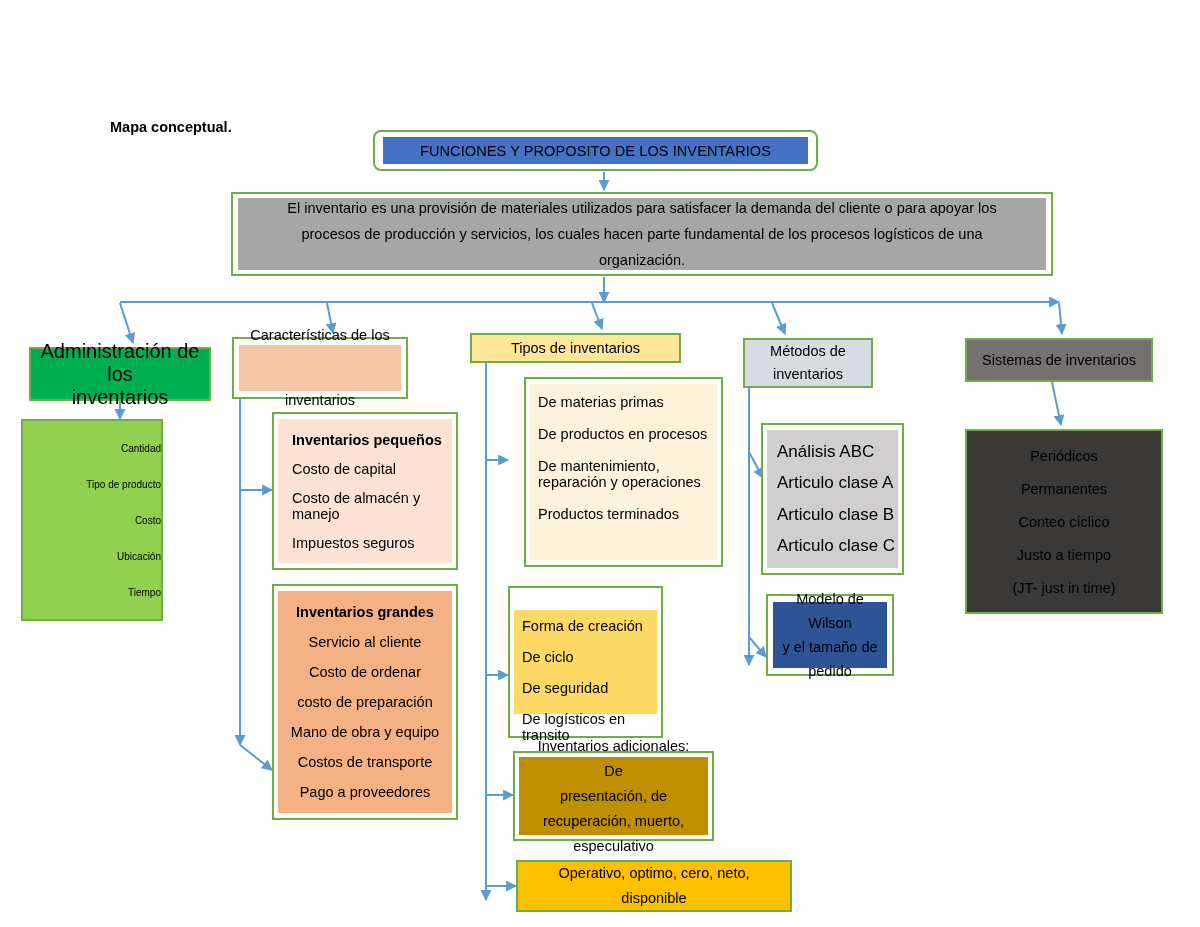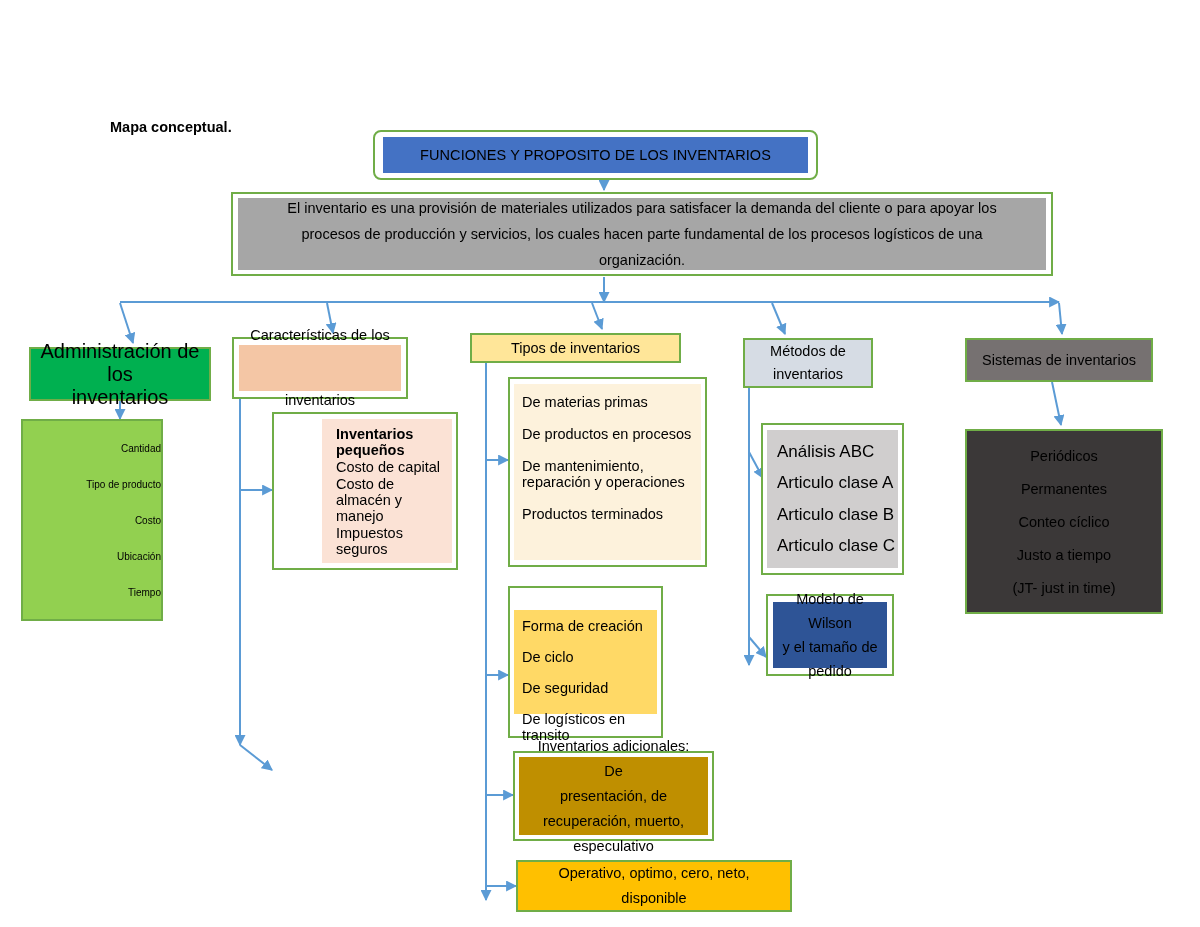--- a/index.html
+++ b/index.html
@@ -52,21 +52,21 @@
   .label-heading {
     position: absolute;
     font-weight: bold;
     font-size: 14.5px;
     color: #000000;
     white-space: nowrap;
   }
 
   
   #n-title {
-    left: 373px; top: 130px; width: 445px; height: 50px;
+    left: 373px; top: 130px; width: 445px; height: 41px;
     border-radius: 8px;
     padding: 5px 8px;
   }
   #n-title .fill {
     background: #4472C4;
     font-size: 14.5px;
     letter-spacing: 0.1px;
   }
 
   #n-desc {
@@ -115,21 +115,20 @@
     left: 272px; top: 412px; width: 186px; height: 158px;
     padding: 5px 4px;
   }
   #n-peq .fill {
     background: #FBE2D5;
     font-size: 14.5px;
     align-items: center;
     text-align: left;
     justify-content: space-around;
     padding: 6px 0 6px 14px;
-    margin-left: 44px;
   }
   #n-peq .strong { font-weight: bold; align-self: center; }
 
   #n-gra {
     left: 272px; top: 584px; width: 186px; height: 236px;
     padding: 5px 4px;
   }
   #n-gra .fill {
     background: #F4B183;
     font-size: 14.5px;
@@ -141,21 +140,21 @@
 
   #n-tipos {
     left: 470px; top: 333px; width: 211px; height: 30px;
   }
   #n-tipos .fill {
     background: #FFE699;
     font-size: 14.5px;
   }
 
   #n-tipos-1 {
-    left: 508px; top: 377px; width: 199px; height: 190px;
+    left: 524px; top: 377px; width: 199px; height: 190px;
     padding: 5px 4px;
   }
   #n-tipos-1 .fill {
     background: #FDF2DC;
     font-size: 14.5px;
     align-items: flex-start;
     text-align: left;
     justify-content: flex-start;
     padding: 10px 0 0 8px;
   }
@@ -332,20 +331,31 @@
 
   <div class="node" id="n-peq">
     <div class="fill">
       <span class="line strong">Inventarios pequeños</span>
       <span class="line">Costo de capital</span>
       <span class="line">Costo de almacén y manejo</span>
       <span class="line">Impuestos seguros</span>
     </div>
   </div>
 
+  <div class="node" id="n-gra">
+    <div class="fill">
+      <span class="line strong">Inventarios grandes</span>
+      <span class="line">Servicio al cliente</span>
+      <span class="line">Costo de ordenar</span>
+      <span class="line">costo de preparación</span>
+      <span class="line">Mano de obra y equipo</span>
+      <span class="line">Costos de transporte</span>
+      <span class="line">Pago a proveedores</span>
+    </div>
+  </div>
 
   <div class="node" id="n-tipos">
     <div class="fill">
       <span class="line">Tipos de inventarios</span>
     </div>
   </div>
 
   <div class="node" id="n-tipos-1">
     <div class="fill">
       <span class="line para">De materias primas</span>

